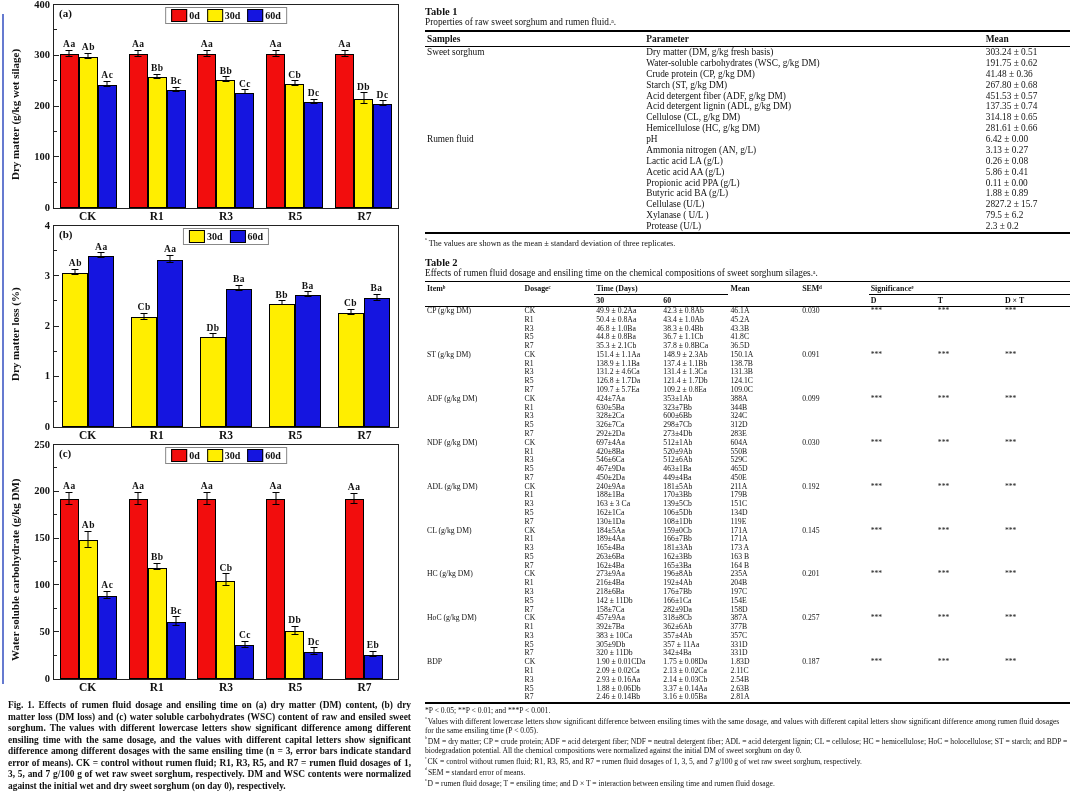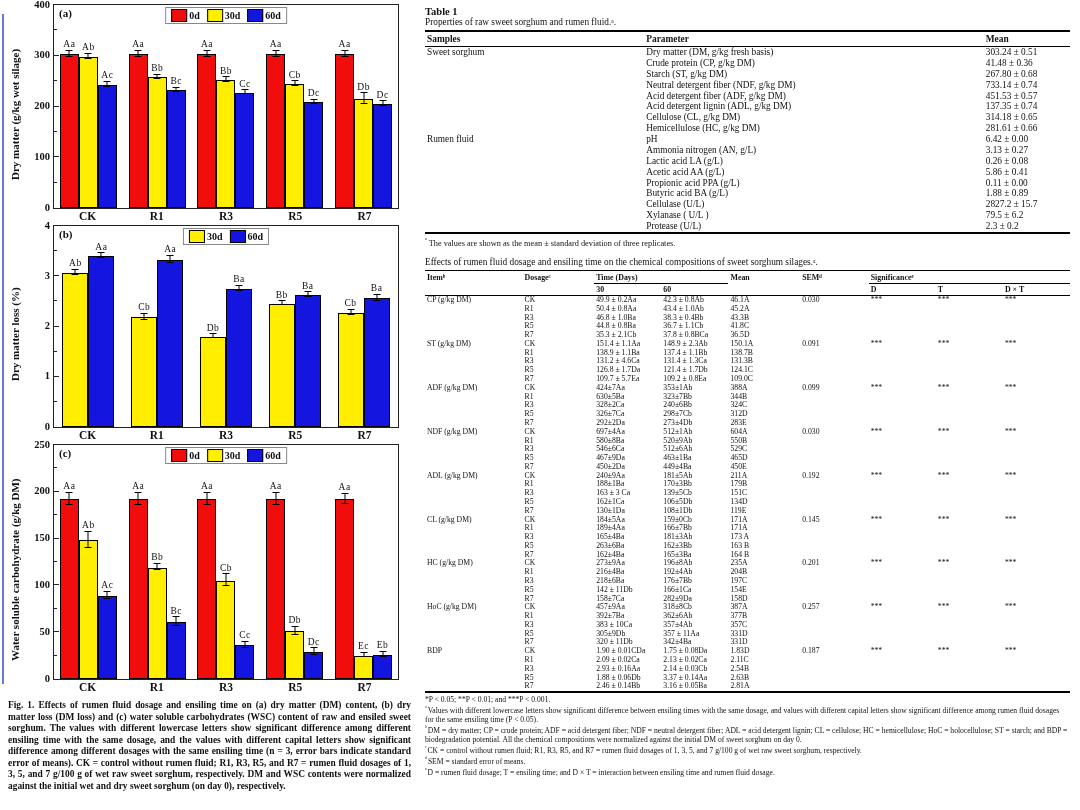--- a/index.html
+++ b/index.html
@@ -27,21 +27,21 @@
                font-size:10.5px;line-height:1;}
   .ytick{position:absolute;left:0;width:5px;height:1px;background:#222;}
   .ytick-minor{position:absolute;left:0;width:3px;height:1px;background:#222;}
   .groups{position:absolute;left:0;right:0;top:0;bottom:0;display:flex;}
   .group{flex:1;display:flex;align-items:flex-end;justify-content:center;position:relative;}
   .barwrap{position:relative;height:100%;}
   .bar{position:absolute;bottom:0;left:0;right:0;border:1px solid #000;box-sizing:border-box;}
   .errbar{position:absolute;left:50%;transform:translateX(-50%);width:7px;
           border-top:1px solid #000;border-bottom:1px solid #000;z-index:3;}
   .errbar::before{content:"";position:absolute;left:50%;top:0;bottom:0;width:1px;margin-left:-0.5px;background:#000;}
-  .letter{position:absolute;left:50%;transform:translateX(-50%);font-weight:normal;font-size:9.5px;
+  .letter{position:absolute;left:50%;transform:translateX(-50%);font-weight:bold;font-size:9.5px;
           white-space:nowrap;letter-spacing:0.5px;z-index:4;line-height:1;}
   .figcap{margin-top:4px;width:403px;font-size:9.4px;line-height:1.23;text-align:justify;font-weight:bold;}
 
   
   .right{flex:1;padding:6px 10px 0 10px;box-sizing:border-box;}
   .tbl-label{font-weight:bold;font-size:10.5px;}
   .tbl-caption{font-size:9.3px;margin:0 0 3px 0;}
   table{border-collapse:collapse;width:100%;table-layout:fixed;}
   .t1{font-size:9.3px;border-top:2px solid #000;border-bottom:2px solid #000;margin-bottom:2px;}
   .t1 th{text-align:left;font-weight:bold;border-bottom:1.2px solid #000;padding:2px 2px;font-size:9.4px;}
@@ -401,25 +401,20 @@
                   <div class="letter" style="bottom: calc(12.8% + 2px);">Dc</div>
                 </div>
               </div>
               <div class="group">
                 <div class="barwrap" style="width: 19px;">
                   <div class="bar" style="height: 76.8%; background: rgb(242, 13, 13);"></div>
                   <div class="errbar" style="bottom: 74.8%; height: 4%;"></div>
                   <div class="letter" style="bottom: calc(78.8% + 2px);">Aa</div>
                 </div>
                 <div class="barwrap" style="width: 19px;">
-                  <div class="bar" style="height: 10%; background: rgb(255, 238, 0);"></div>
-                  <div class="errbar" style="bottom: 9.2%; height: 1.6%;"></div>
-                  <div class="letter" style="bottom: calc(10.8% + 2px);">Ec</div>
-                </div>
-                <div class="barwrap" style="width: 19px;">
                   <div class="bar" style="height: 10.4%; background: rgb(21, 21, 224);"></div>
                   <div class="errbar" style="bottom: 9.6%; height: 1.6%;"></div>
                   <div class="letter" style="bottom: calc(11.2% + 2px);">Eb</div>
                 </div>
               </div>
             </div>
           </div>
         <div class="xlabels">
             <div class="xlabel">CK</div>
             <div class="xlabel">R1</div>
@@ -446,32 +441,32 @@
         </tr>
       </thead>
       <tbody>
           <tr>
             <td class="c0">Sweet sorghum</td>
             <td class="c1">Dry matter (DM, g/kg fresh basis)</td>
             <td class="c2">303.24 ± 0.51</td>
           </tr>
           <tr>
             <td class="c0"></td>
+            <td class="c1">Water-soluble carbohydrates (WSC, g/kg DM)</td>
+            <td class="c2">191.75 ± 0.62</td>
+          </tr>
+          <tr>
+            <td class="c0"></td>
             <td class="c1">Crude protein (CP, g/kg DM)</td>
             <td class="c2">41.48 ± 0.36</td>
           </tr>
           <tr>
             <td class="c0"></td>
             <td class="c1">Starch (ST, g/kg DM)</td>
             <td class="c2">267.80 ± 0.68</td>
-          </tr>
-          <tr>
-            <td class="c0"></td>
-            <td class="c1">Neutral detergent fiber (NDF, g/kg DM)</td>
-            <td class="c2">733.14 ± 0.74</td>
           </tr>
           <tr>
             <td class="c0"></td>
             <td class="c1">Acid detergent fiber (ADF, g/kg DM)</td>
             <td class="c2">451.53 ± 0.57</td>
           </tr>
           <tr>
             <td class="c0"></td>
             <td class="c1">Acid detergent lignin (ADL, g/kg DM)</td>
             <td class="c2">137.35 ± 0.74</td>
@@ -531,20 +526,21 @@
             <td class="c1">Protease (U/L)</td>
             <td class="c2">2.3 ± 0.2</td>
           </tr>
         </tbody>
     </table>
     <div class="fnote">
       <span class="sup">ᵃ</span>
       <span>The values are shown as the mean ± standard deviation of three replicates.</span>
     </div>
 
+    <div class="tbl-label">Table 2</div>
     <div class="tbl-caption">Effects of rumen fluid dosage and ensiling time on the chemical compositions of sweet sorghum silages.ᵃ.</div>
     <table class="t2">
       <thead>
         <tr>
           <th class="w-item" rowspan="2">Itemᵇ</th>
           <th class="w-dos" rowspan="2">Dosageᶜ</th>
           <th class="spanline" colspan="2">Time (Days)</th>
           <th class="w-mean" rowspan="2">Mean</th>
           <th class="w-sem" rowspan="2">SEMᵈ</th>
           <th class="spanline" colspan="3">Significanceᵉ</th>
@@ -687,21 +683,21 @@
             <td>344B</td>
             <td></td>
             <td></td>
             <td></td>
             <td></td>
           </tr>
           <tr>
             <td></td>
             <td>R3</td>
             <td>328±2Ca</td>
-            <td>240±6Bb</td>
+            <td>600±6Bb</td>
             <td>324C</td>
             <td></td>
             <td></td>
             <td></td>
             <td></td>
           </tr>
           <tr>
             <td></td>
             <td>R5</td>
             <td>326±7Ca</td>
@@ -730,21 +726,21 @@
             <td>512±1Ab</td>
             <td>604A</td>
             <td>0.030</td>
             <td>***</td>
             <td>***</td>
             <td>***</td>
           </tr>
           <tr>
             <td></td>
             <td>R1</td>
-            <td>580±8Ba</td>
+            <td>420±8Ba</td>
             <td>520±9Ab</td>
             <td>550B</td>
             <td></td>
             <td></td>
             <td></td>
             <td></td>
           </tr>
           <tr>
             <td></td>
             <td>R3</td>

